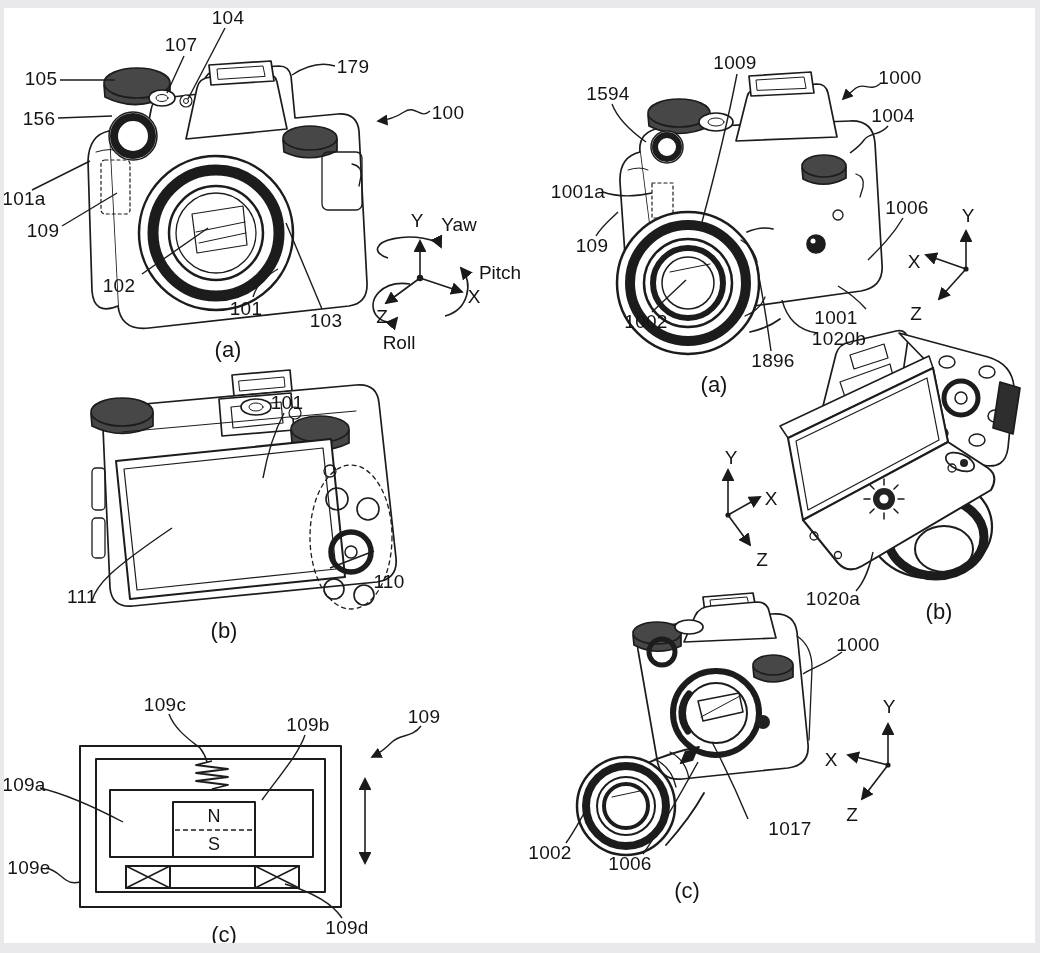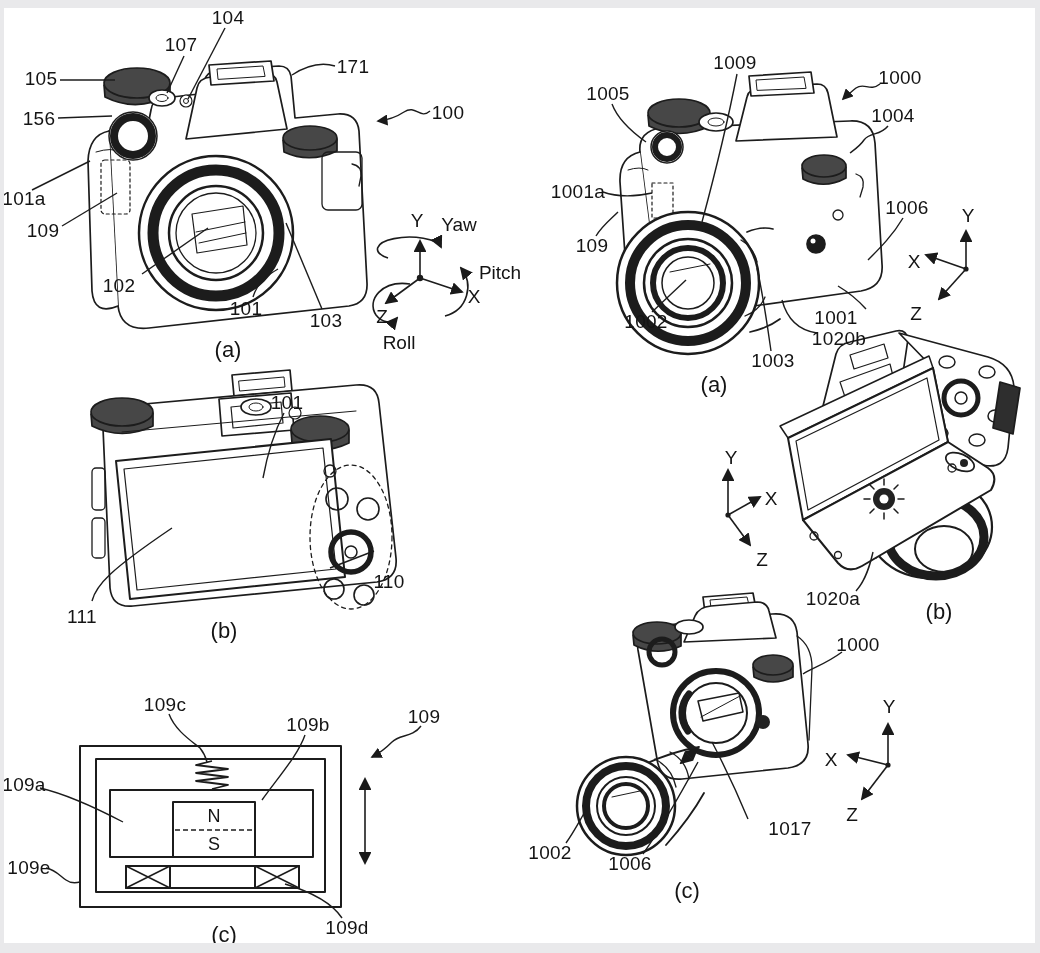--- a/index.html
+++ b/index.html
@@ -262,68 +262,68 @@
       <line x1="888" y1="765" x2="888" y2="724" marker-end="url(#ah)"></line>
       <line x1="888" y1="765" x2="848" y2="755" marker-end="url(#ah)"></line>
       <line x1="888" y1="765" x2="862" y2="799" marker-end="url(#ah)"></line>
     </g>
   </svg>
 
   <div>
     <div class="lbl" style="left:228px;top:17px">104</div>
     <div class="lbl" style="left:181px;top:44px">107</div>
     <div class="lbl" style="left:41px;top:78px">105</div>
-    <div class="lbl" style="left:353px;top:66px">171</div>
+    <div class="lbl" style="left:353px;top:66px">179</div>
     <div class="lbl" style="left:39px;top:118px">156</div>
     <div class="lbl" style="left:448px;top:112px">100</div>
     <div class="lbl" style="left:24px;top:198px">101a</div>
     <div class="lbl" style="left:43px;top:230px">109</div>
     <div class="lbl" style="left:119px;top:285px">102</div>
     <div class="lbl" style="left:246px;top:308px">101</div>
     <div class="lbl" style="left:326px;top:320px">103</div>
     <div class="cap" style="left:228px;top:350px">(a)</div>
     <div class="ax" style="left:417px;top:220px">Y</div>
     <div class="ax" style="left:459px;top:224px">Yaw</div>
     <div class="ax" style="left:500px;top:272px">Pitch</div>
     <div class="ax" style="left:474px;top:296px">X</div>
     <div class="ax" style="left:382px;top:316px">Z</div>
     <div class="ax" style="left:399px;top:342px">Roll</div>
   </div>
 
   <div>
     <div class="lbl" style="left:287px;top:402px">101</div>
     <div class="lbl" style="left:389px;top:581px">110</div>
-    <div class="lbl" style="left:82px;top:616px">111</div>
+    <div class="lbl" style="left:82px;top:596px">111</div>
     <div class="cap" style="left:224px;top:631px">(b)</div>
   </div>
 
   <div>
     <div class="lbl" style="left:165px;top:704px">109c</div>
     <div class="lbl" style="left:308px;top:724px">109b</div>
     <div class="lbl" style="left:424px;top:716px">109</div>
     <div class="lbl" style="left:24px;top:784px">109a</div>
     <div class="lbl" style="left:29px;top:867px">109e</div>
     <div class="lbl" style="left:347px;top:927px">109d</div>
     <div class="mag" style="left:214px;top:816px">N</div>
     <div class="mag" style="left:214px;top:844px">S</div>
     <div class="cap" style="left:224px;top:935px">(c)</div>
   </div>
 
   <div>
     <div class="lbl" style="left:735px;top:62px">1009</div>
     <div class="lbl" style="left:900px;top:77px">1000</div>
-    <div class="lbl" style="left:608px;top:93px">1005</div>
+    <div class="lbl" style="left:608px;top:93px">1594</div>
     <div class="lbl" style="left:893px;top:115px">1004</div>
     <div class="lbl" style="left:578px;top:191px">1001a</div>
     <div class="lbl" style="left:907px;top:207px">1006</div>
     <div class="lbl" style="left:592px;top:245px">109</div>
     <div class="lbl" style="left:646px;top:321px">1002</div>
     <div class="lbl" style="left:836px;top:317px">1001</div>
     <div class="lbl" style="left:839px;top:338px">1020b</div>
-    <div class="lbl" style="left:773px;top:360px">1003</div>
+    <div class="lbl" style="left:773px;top:360px">1896</div>
     <div class="cap" style="left:714px;top:385px">(a)</div>
     <div class="ax" style="left:968px;top:215px">Y</div>
     <div class="ax" style="left:914px;top:261px">X</div>
     <div class="ax" style="left:916px;top:313px">Z</div>
   </div>
 
   <div>
     <div class="ax" style="left:731px;top:457px">Y</div>
     <div class="ax" style="left:771px;top:498px">X</div>
     <div class="ax" style="left:762px;top:559px">Z</div>

